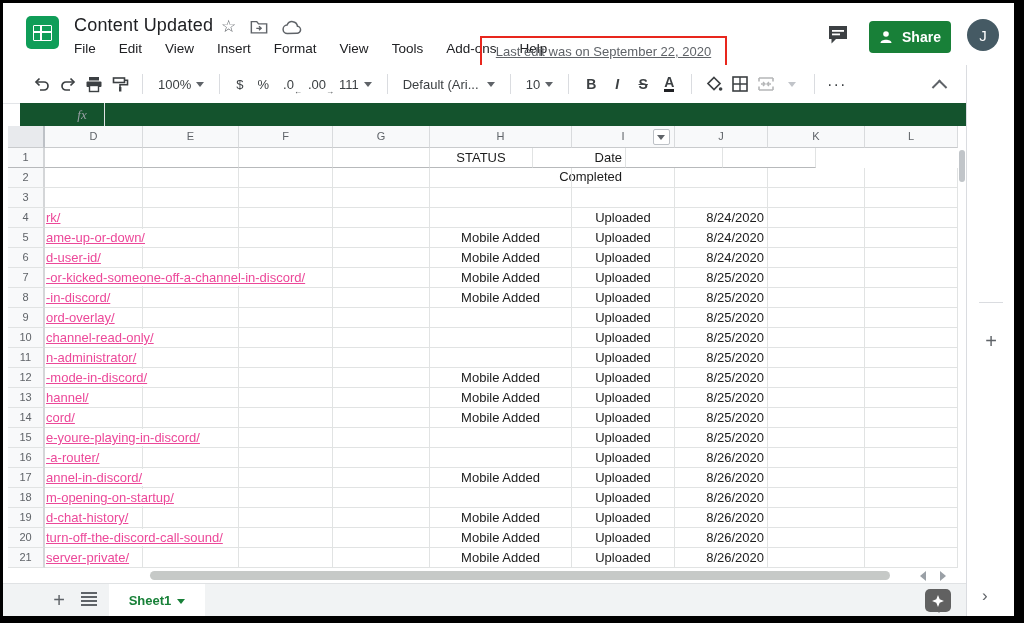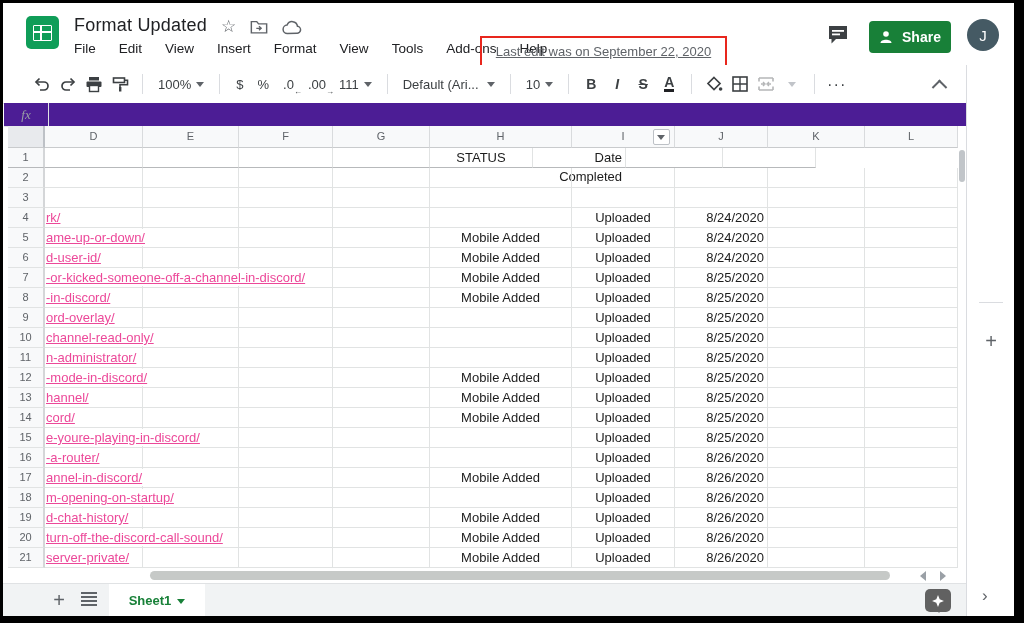--- a/index.html
+++ b/index.html
@@ -41,22 +41,22 @@
   .b-italic{font-style:italic;font-size:14px;font-weight:600;}
   .b-strike{text-decoration:line-through;font-size:14px;font-weight:600;}
   .b-color{font-size:14px;font-weight:600;border-bottom:3px solid #202124;line-height:13px;}
   .dis-ic{opacity:.38;}
   .more-dots{font-size:16px;letter-spacing:2px;color:#3c4043;margin-top:-6px;}
   .chev-up{width:9px;height:9px;border-left:2px solid #5f6368;border-top:2px solid #5f6368;
     transform:rotate(45deg) translate(2px,2px);}
   .tb-flex{flex:1;}
 
   
-  .fxbar{position:absolute;left:1px;top:100px;width:963px;height:23px;background:#4c1d95;border-bottom:1px solid #e0e2e4;
-    display:flex;align-items:center;}
+  .fxbar{position:absolute;left:17px;top:100px;width:963px;height:23px;background:#14532d;border-bottom:1px solid #e0e2e4;
+    display:flex;align-items:center;padding-left:40px;}
   .fx-label{width:44px;text-align:center;font-size:13px;font-style:italic;color:#9aa0a6;
     font-family:"Liberation Serif",serif;border-right:1px solid #e0e2e4;height:100%;line-height:23px;}
   .fx-input{flex:1;height:100%;}
 
   
   .grid{position:absolute;left:5px;top:123px;width:950px;background:#fff;}
   .colrow{display:flex;height:22px;}
   .corner{width:37px;height:22px;background:#e8eaed;border-right:2px solid #bdc1c6;border-bottom:1px solid #c9cbcd;box-sizing:border-box;}
   .colhdr{height:22px;background:#f8f9fa;border-right:1px solid #d9dbdd;border-bottom:1px solid #c9cbcd;
     box-sizing:border-box;color:#5f6368;font-size:11px;text-align:center;line-height:21px;position:relative;}
@@ -115,21 +115,21 @@
 </style>
 </head>
 <body>
 
 <div class="app">
 
   <div class="topbar">
     <div class="logo">
         <div class="grid-glyph"></div>
       </div>
-    <div class="doc-title">Format Updated</div>
+    <div class="doc-title">Content Updated</div>
     <div class="title-icons">
       <span class="star-ic">☆</span>
       <span>
         <svg width="18" height="16" viewBox="0 0 20 17">
             <path d="M1.5 2.5 h6 l2 2.5 h9 v10 h-17 z" fill="none" stroke="#5f6368" stroke-width="1.6"></path>
             <path d="M7 10 h5 M10 7.8 l2.4 2.2 -2.4 2.2" fill="none" stroke="#5f6368" stroke-width="1.5"></path>
           </svg>
       </span>
       <span>
         <svg width="20" height="15" viewBox="0 0 20 15">

